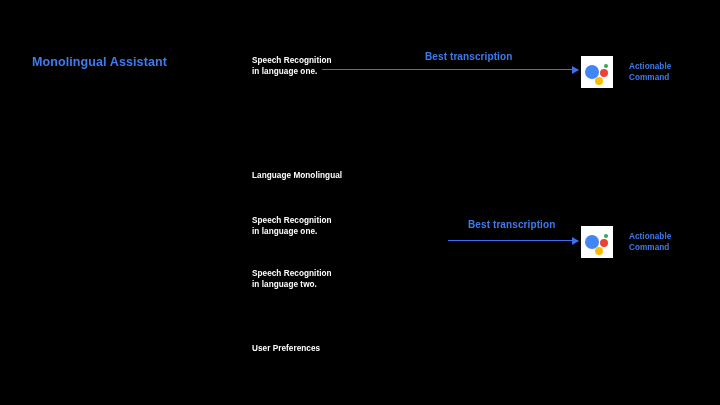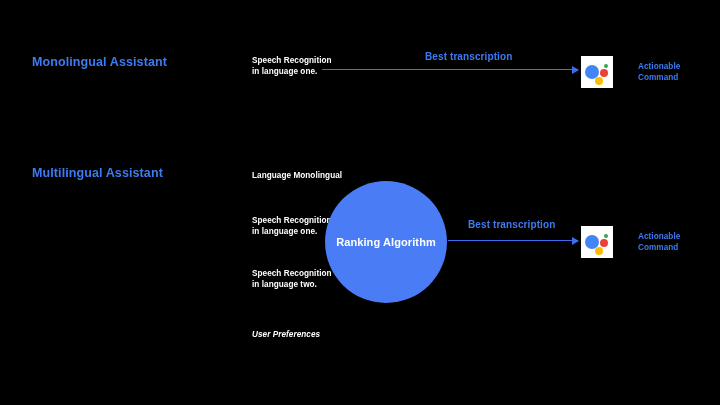--- a/index.html
+++ b/index.html
@@ -80,21 +80,21 @@
     background:#ffffff;
     flex:0 0 auto;
   }
   .assistant-logo .dot { position:absolute; border-radius:50%; }
   .dot-blue   { width:14px; height:14px; left:4px;    top:9px;   background:#4285f4; }
   .dot-green  { width:4.5px; height:4.5px; left:22.5px; top:7.5px; background:#34a853; }
   .dot-red    { width:8px;  height:8px;  left:19px;  top:13px;  background:#ea4335; }
   .dot-yellow { width:8px;  height:8px;  left:13.5px;top:21px;  background:#fbbc05; }
 
   .assistant-caption {
-    margin-left:25px;
+    margin-left:16px;
     color:#3d7bf0;
     font-size:8.2px;
     font-weight:bold;
     line-height:11px;
     letter-spacing:0.05px;
     white-space:pre-line;
   }
 </style>
 </head>
 <body>
@@ -117,35 +117,31 @@
     <div class="assistant-logo">
       <span class="dot dot-blue"></span>
       <span class="dot dot-green"></span>
       <span class="dot dot-red"></span>
       <span class="dot dot-yellow"></span>
     </div>
     <div class="assistant-caption">Actionable
 Command</div>
   </div>
 
-  <div class="section-title" style="left:32px; top:166px;">Multilingual Assistant</div>
 
   <div class="input-label" style="left:208px; top:170px;">Language Monolingual</div>
 
   <div class="input-label" style="left:208px; top:215px;">Speech Recognition
 in language one.</div>
 
   <div class="input-label" style="left:208px; top:268px;">Speech Recognition
 in language two.</div>
 
-  <div class="input-label" style="left:208px; top:329px;font-style:italic;">User Preferences</div>
+  <div class="input-label" style="left:208px; top:343px;">User Preferences</div>
 
-  <div class="ranking-circle" style="left:325px; top:181px; width:122px; height:122px;">
-    <span class="circle-label">Ranking Algorithm</span>
-  </div>
 
   <div class="arrow-label" style="left:468px; top:219px;">Best transcription</div>
 
   <div class="arrow" style="left:448px; top:236px; width:130px;">
     <span class="shaft"></span>
     <span class="head"></span>
   </div>
 
   <div class="assistant-group" style="left:581px; top:226px;">
     <div class="assistant-logo">

